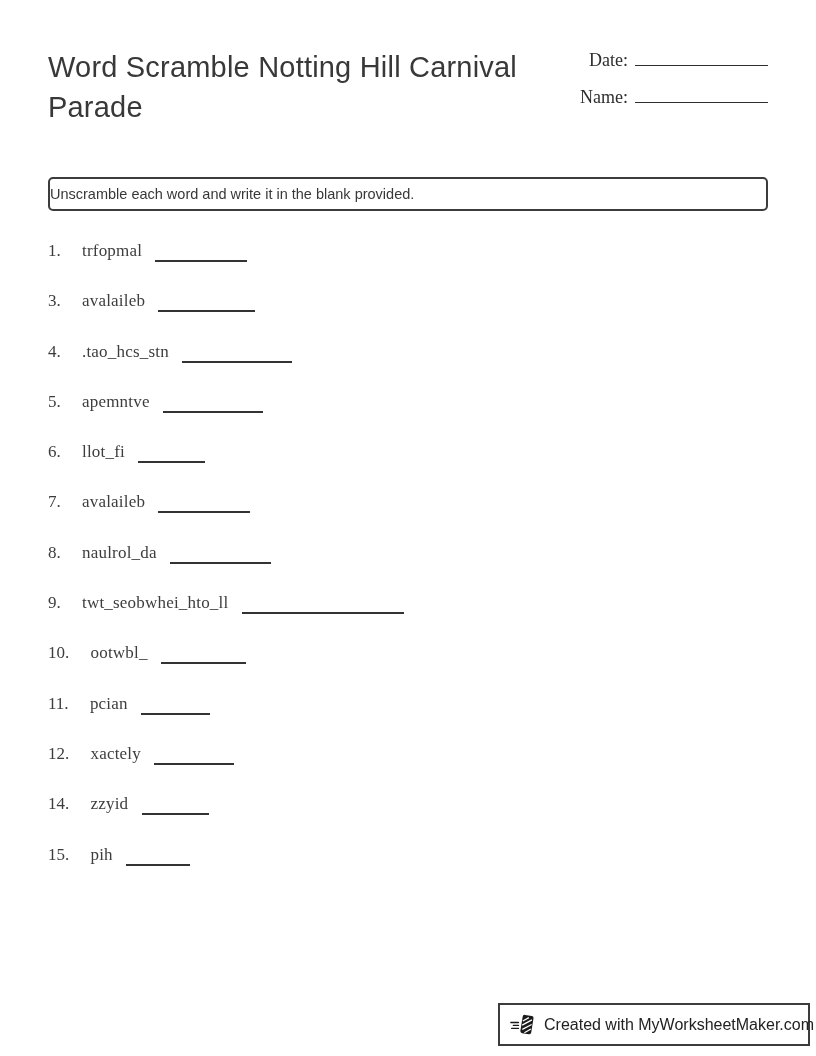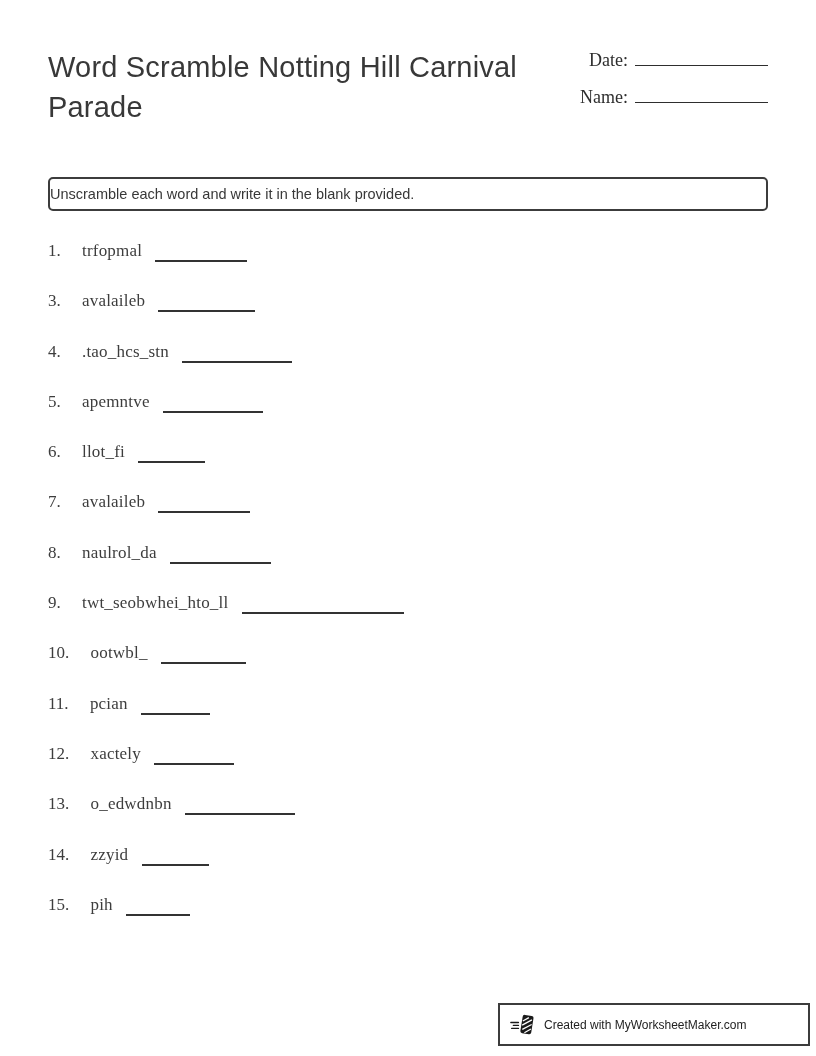--- a/index.html
+++ b/index.html
@@ -110,21 +110,21 @@
     height: 43px;
     box-sizing: border-box;
     border: 2px solid #3c3c3c;
     display: flex;
     align-items: center;
     padding: 0 10px;
     gap: 7px;
     background: #ffffff;
   }
   .footer-credit .credit-text {
-    font-size: 12px;
+    font-size: 16px;
     color: #222222;
     white-space: nowrap;
   }
   .logo-icon {
     flex: 0 0 auto;
     width: 27px;
     height: 28px;
   }
 </style>
 </head>
@@ -210,25 +210,20 @@
       <span class="item-word">pcian</span>
       <span class="answer-blank" style="width: 69px;"></span>
     </div>
 
     <div class="word-row">
       <span class="item-number">12.</span>
       <span class="item-word">xactely</span>
       <span class="answer-blank" style="width: 80px;"></span>
     </div>
 
-    <div class="word-row">
-      <span class="item-number">13.</span>
-      <span class="item-word">o_edwdnbn</span>
-      <span class="answer-blank" style="width: 110px;"></span>
-    </div>
 
     <div class="word-row">
       <span class="item-number">14.</span>
       <span class="item-word">zzyid</span>
       <span class="answer-blank" style="width: 67px;"></span>
     </div>
 
     <div class="word-row">
       <span class="item-number">15.</span>
       <span class="item-word">pih</span>

